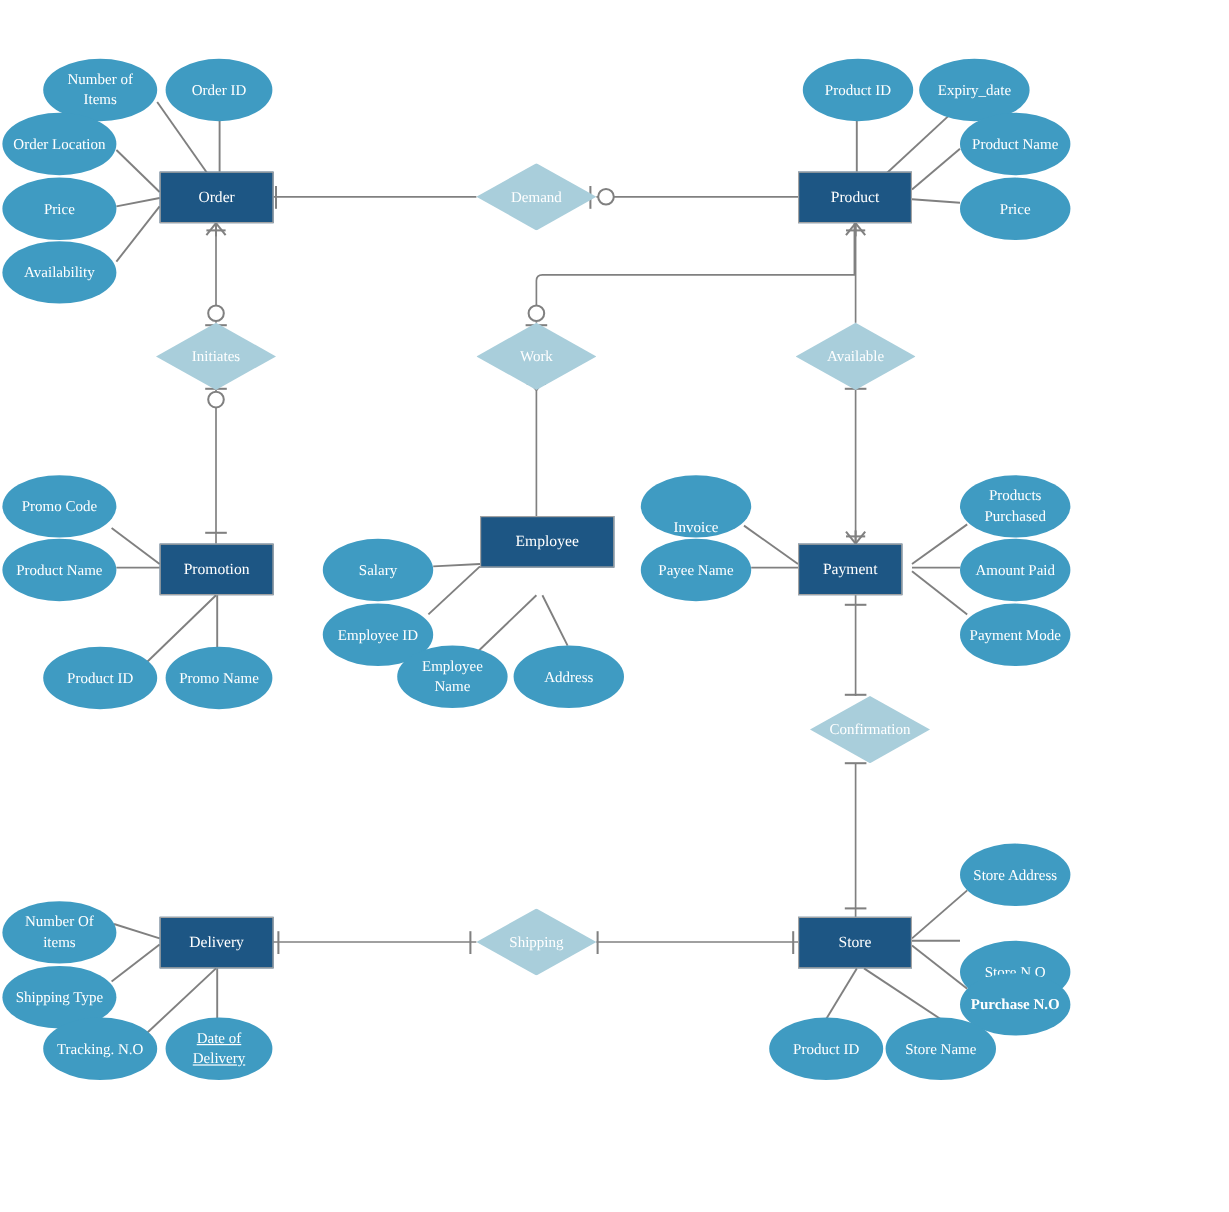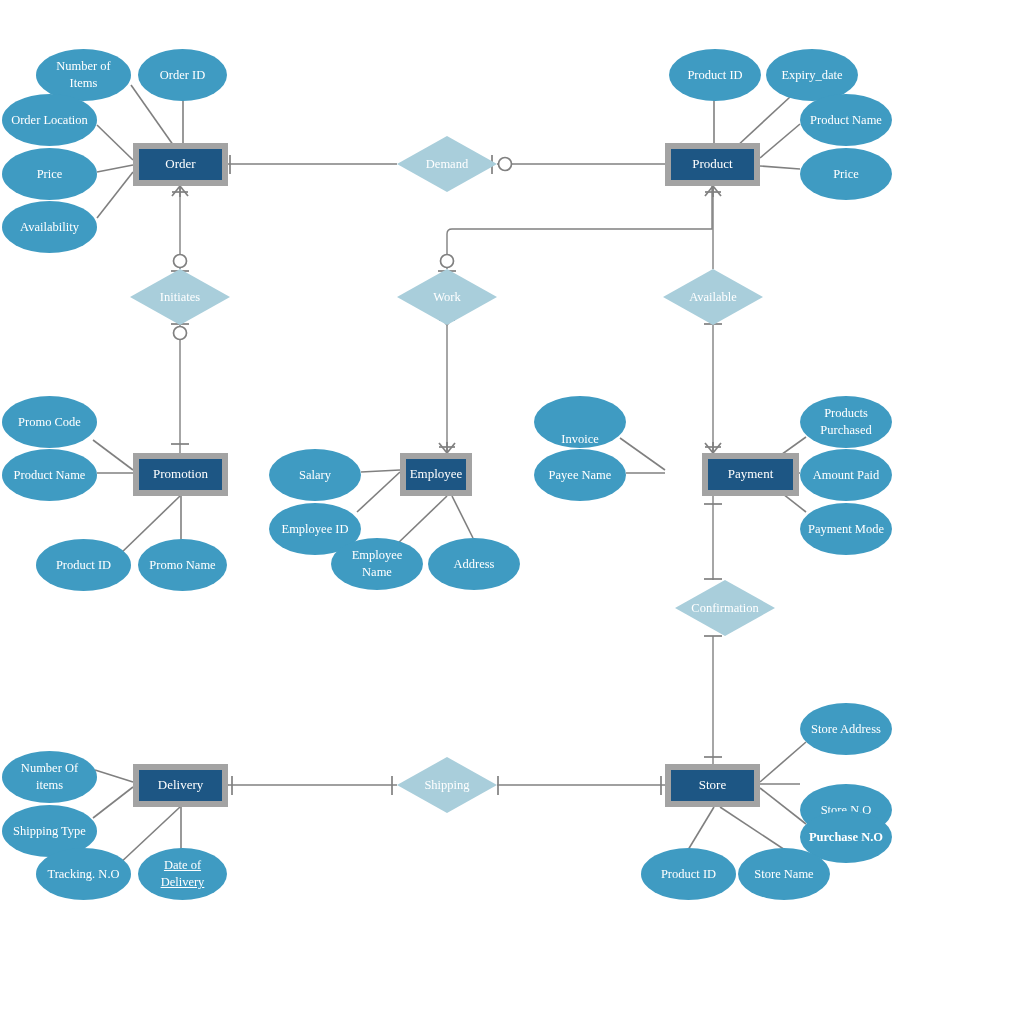--- a/index.html
+++ b/index.html
@@ -3,21 +3,21 @@
 <meta charset="utf-8">
 <style>
   html,body{margin:0;padding:0;background:#ffffff;}
   body{width:1024px;height:1010px;font-family:"Liberation Serif",serif;overflow:hidden;}
   #canvas{position:relative;width:1024px;height:1010px;}
   svg#wires{position:absolute;left:0;top:0;width:1024px;height:1010px;}
 
   .node{position:absolute;display:flex;align-items:center;justify-content:center;
         text-align:center;color:#ffffff;box-sizing:border-box;}
 
-  .entity{background:#1d5684;border:6px solid #a3a3a3;font-size:13px;line-height:1.15;}
+  .entity{background:#1d5684;border:1px solid #a3a3a3;font-size:13px;line-height:1.15;}
 
   .attr{background:#3f9bc2;border-radius:50%;font-size:12.5px;line-height:1.35;
         box-shadow:0 0 0 1px rgba(255,255,255,0.0);}
   .attr .lbl{padding:0 6px;}
   .attr.key .lbl{}
   .relwrap{position:absolute;}
   .relwrap .dshape{position:absolute;left:0;top:0;width:100%;height:100%;
        background:#a9cedb;
        clip-path:polygon(50% 0%,100% 50%,50% 100%,0% 50%);}
   .relwrap .dtext{position:absolute;left:0;top:0;width:100%;height:100%;
@@ -177,24 +177,24 @@
   <div id="nodes">
       <div class="node entity" style="left: 133px; top: 143px; width: 95px; height: 43px;">
         <span class="lbl">Order</span>
       </div>
       <div class="node entity" style="left: 665px; top: 143px; width: 95px; height: 43px;">
         <span class="lbl">Product</span>
       </div>
       <div class="node entity" style="left: 133px; top: 453px; width: 95px; height: 43px;">
         <span class="lbl">Promotion</span>
       </div>
-      <div class="node entity" style="left: 400px; top: 453px; width: 72px; height: 43px;">
+      <div class="node entity" style="left: 400px; top: 430px; width: 112px; height: 43px;">
         <span class="lbl">Employee</span>
       </div>
-      <div class="node entity" style="left: 702px; top: 453px; width: 97px; height: 43px;">
+      <div class="node entity" style="left: 665px; top: 453px; width: 87px; height: 43px;">
         <span class="lbl">Payment</span>
       </div>
       <div class="node entity" style="left: 133px; top: 764px; width: 95px; height: 43px;">
         <span class="lbl">Delivery</span>
       </div>
       <div class="node entity" style="left: 665px; top: 764px; width: 95px; height: 43px;">
         <span class="lbl">Store</span>
       </div>
       <div class="relwrap" style="left: 397px; top: 136px; width: 100px; height: 56px;">
         <div class="dshape"></div>

